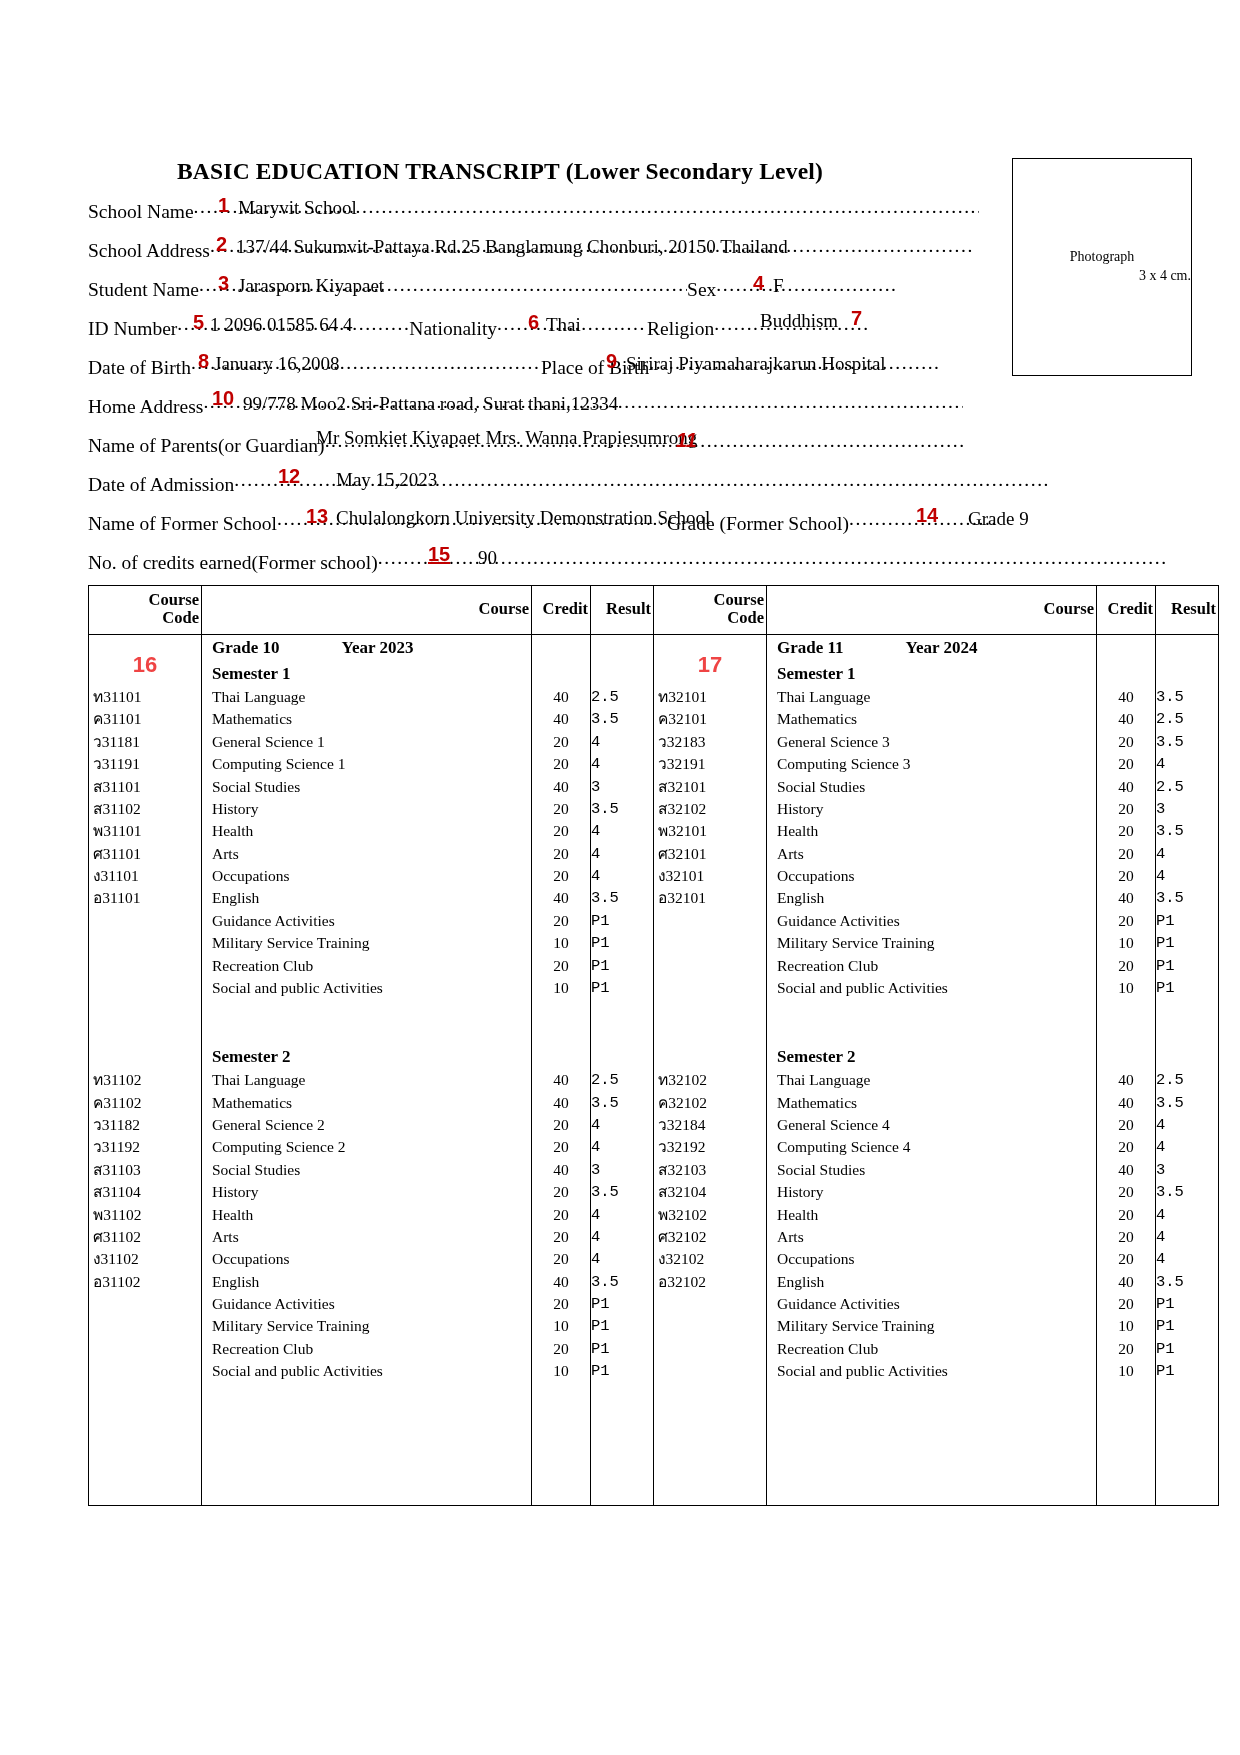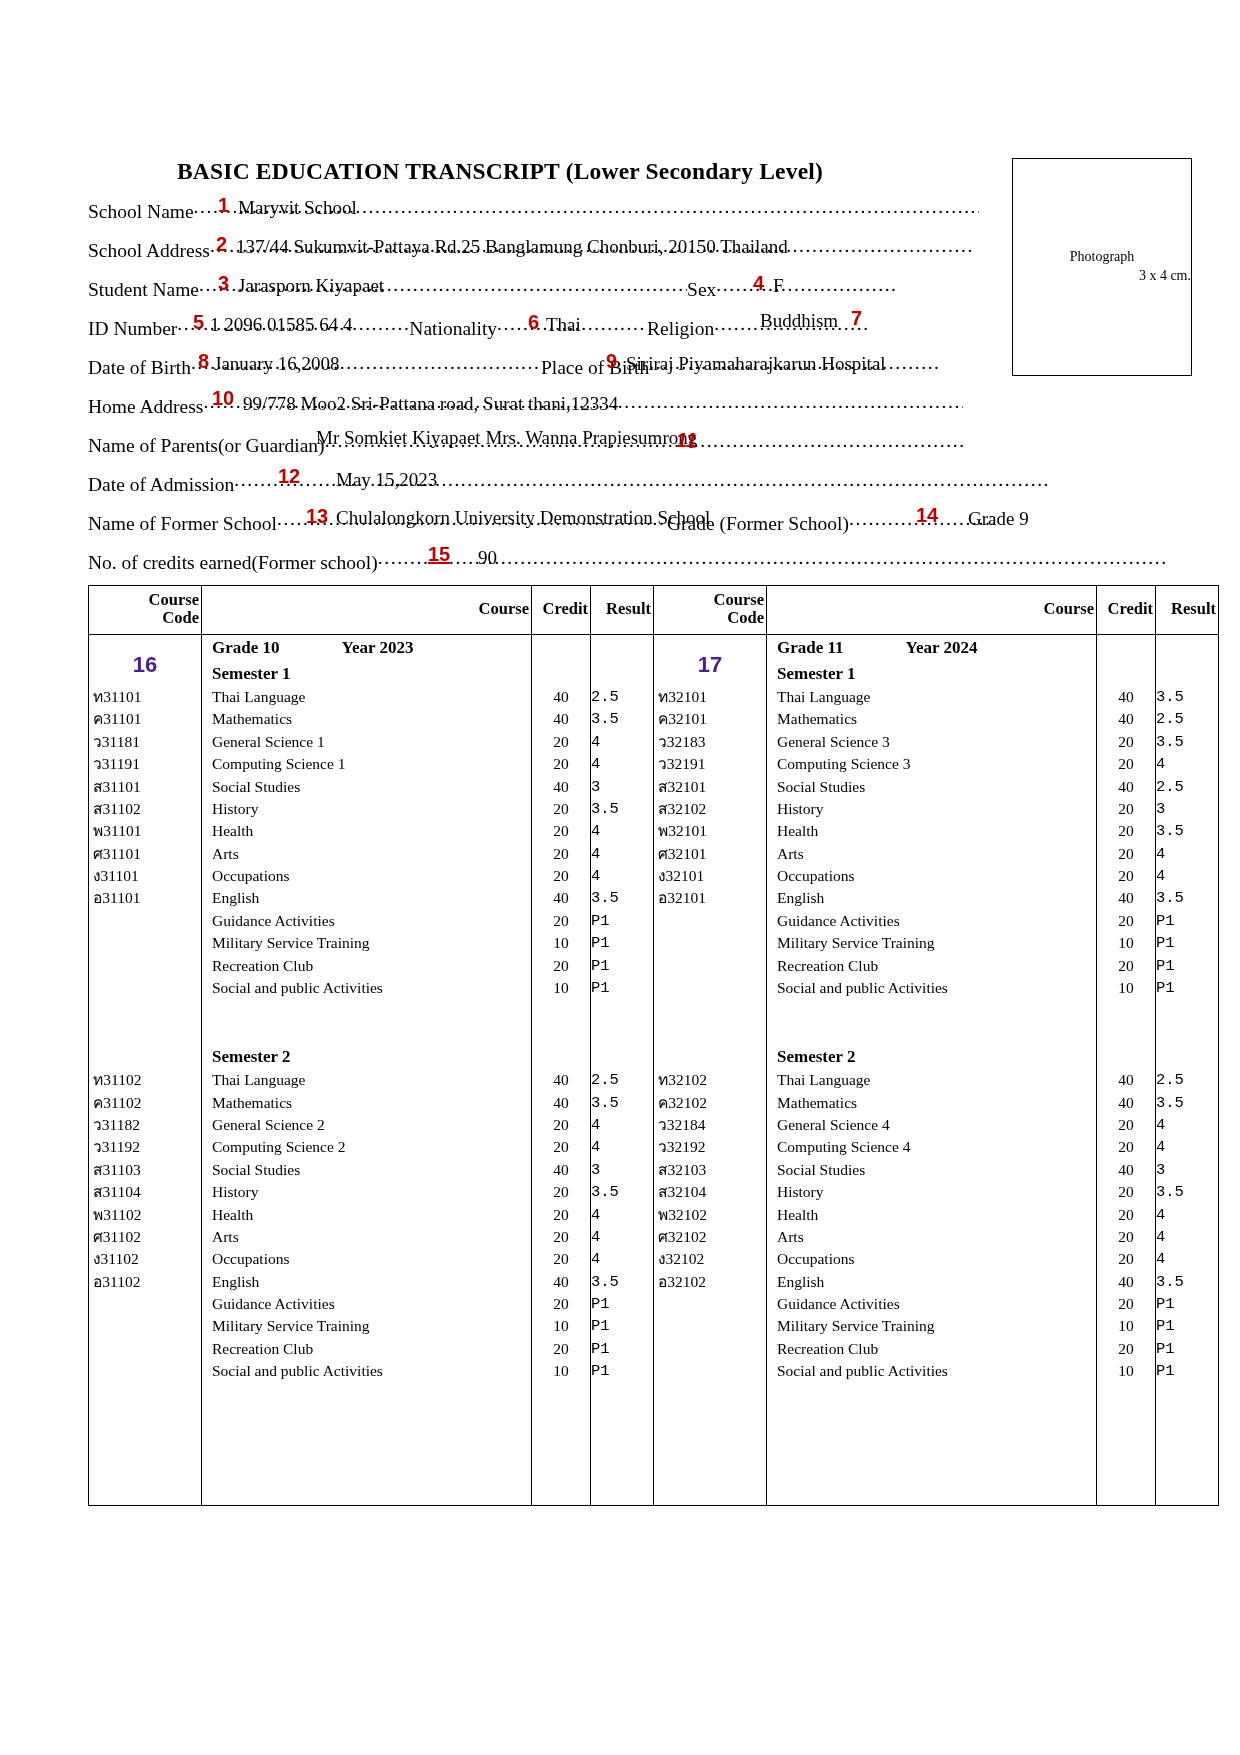--- a/index.html
+++ b/index.html
@@ -151,21 +151,21 @@
   }
   .gradehdr .yr { padding-left: 62px; }
   .semhdr {
     font-weight: bold;
     font-size: 17px;
     height: 25px;
     line-height: 25px;
     padding-left: 10px;
   }
   .bignum {
-    color: #4c1d95;
+    color: #ef4444;
     font-weight: bold;
     font-size: 22px;
     font-family: "Liberation Sans", sans-serif;
     text-align: center;
     height: 51px;
     line-height: 60px;
   }
 </style>
 </head>
 <body>

